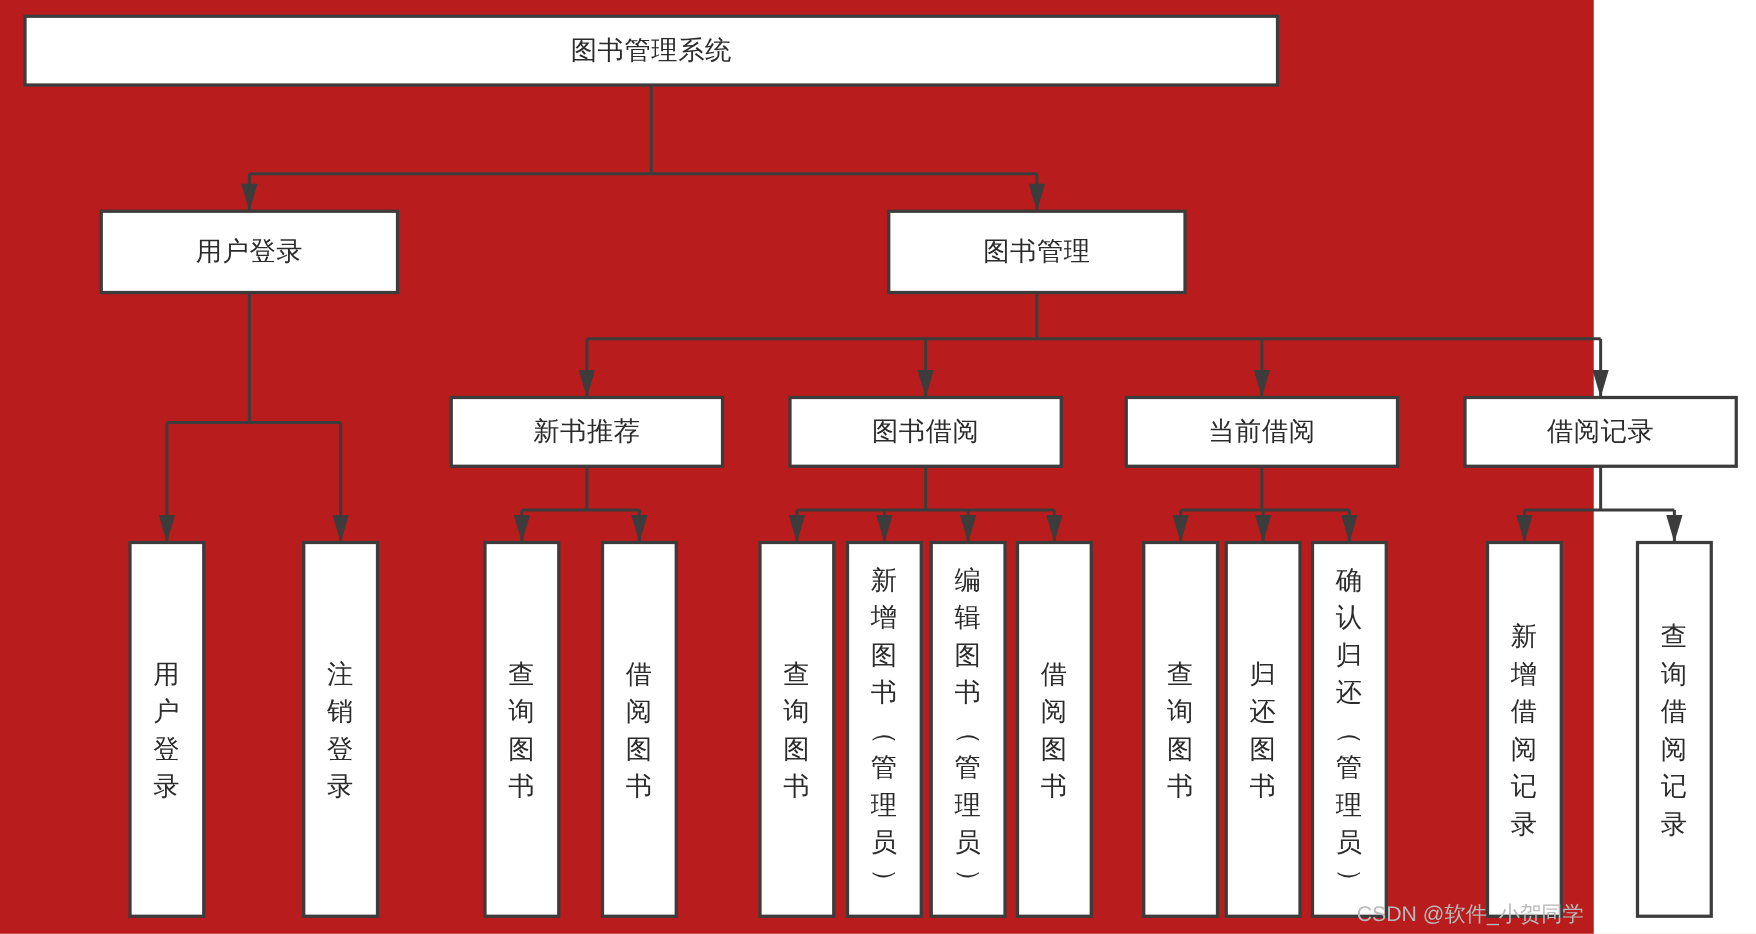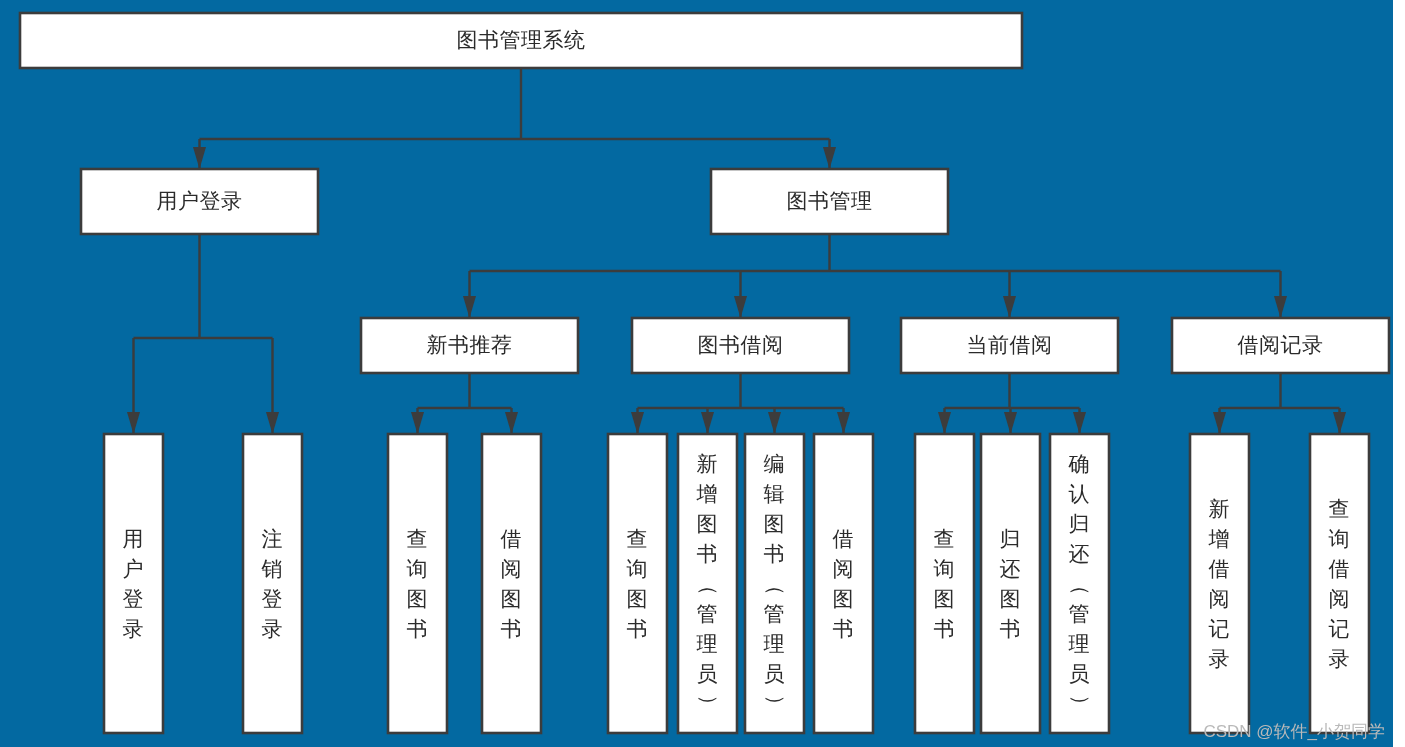--- a/index.html
+++ b/index.html
@@ -1,20 +1,20 @@
 <!DOCTYPE html>
 <html><head>
 <meta charset="utf-8">
 <style>
   html,body{margin:0;padding:0;background:#ffffff;}
   body{
     font-family:"Liberation Sans","DejaVu Sans",sans-serif;
     width:1405px;height:747px;overflow:hidden;position:relative;
   }
-  #stage{position:relative;width:1393px;height:747px;background:#0369a1;}
+  #stage{position:relative;width:1275px;height:747px;background:#b91c1c;}
   svg#diagram{position:absolute;left:0;top:0;width:1405px;height:747px;display:block;}
   .node-rect{fill:#ffffff;stroke:#3c3c3c;stroke-width:2.6;}
   .edge{stroke:#3c3c3c;stroke-width:2.4;fill:none;}
   .arrow-head{fill:#3c3c3c;stroke:none;}
   .node-label{
     font-family:"Liberation Sans","DejaVu Sans",sans-serif;
     fill:#2b2b2b;font-size:21px;text-anchor:middle;
     dominant-baseline:middle;letter-spacing:0.5px;
   }
   .leaf-label{

